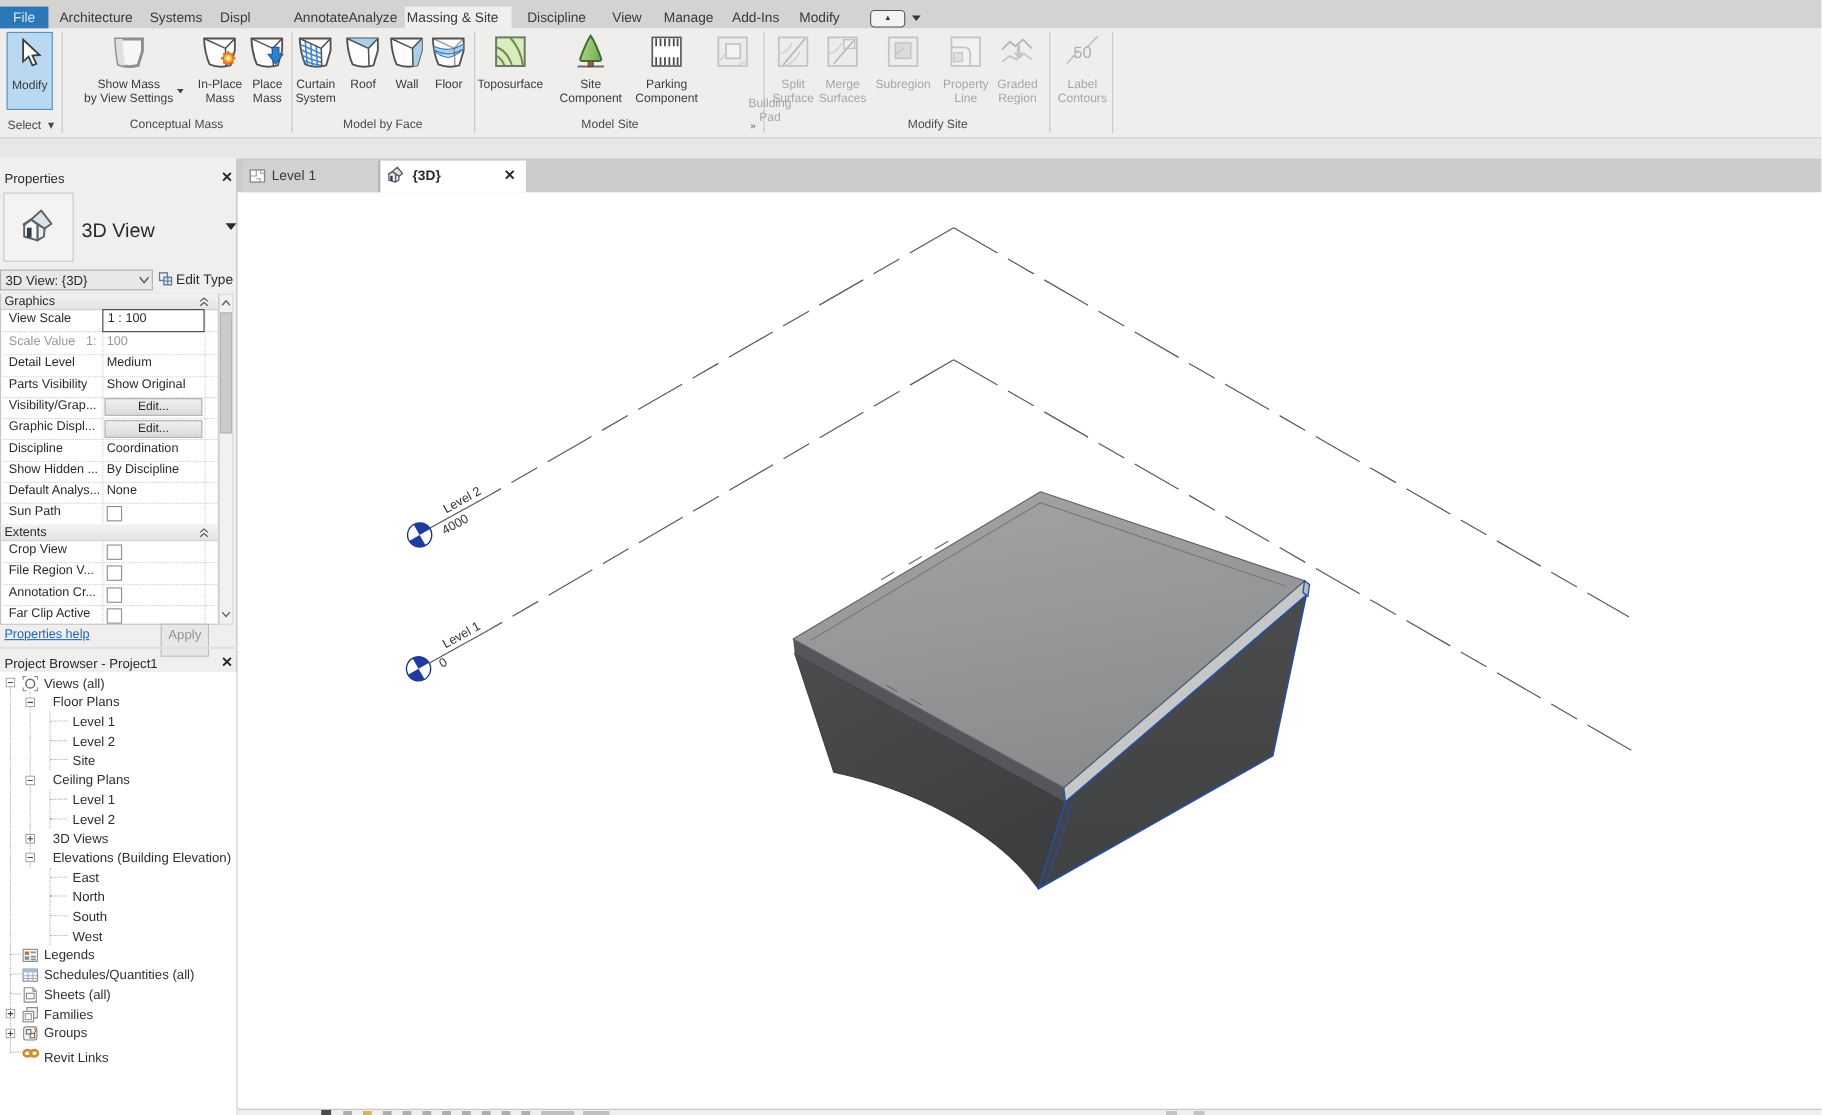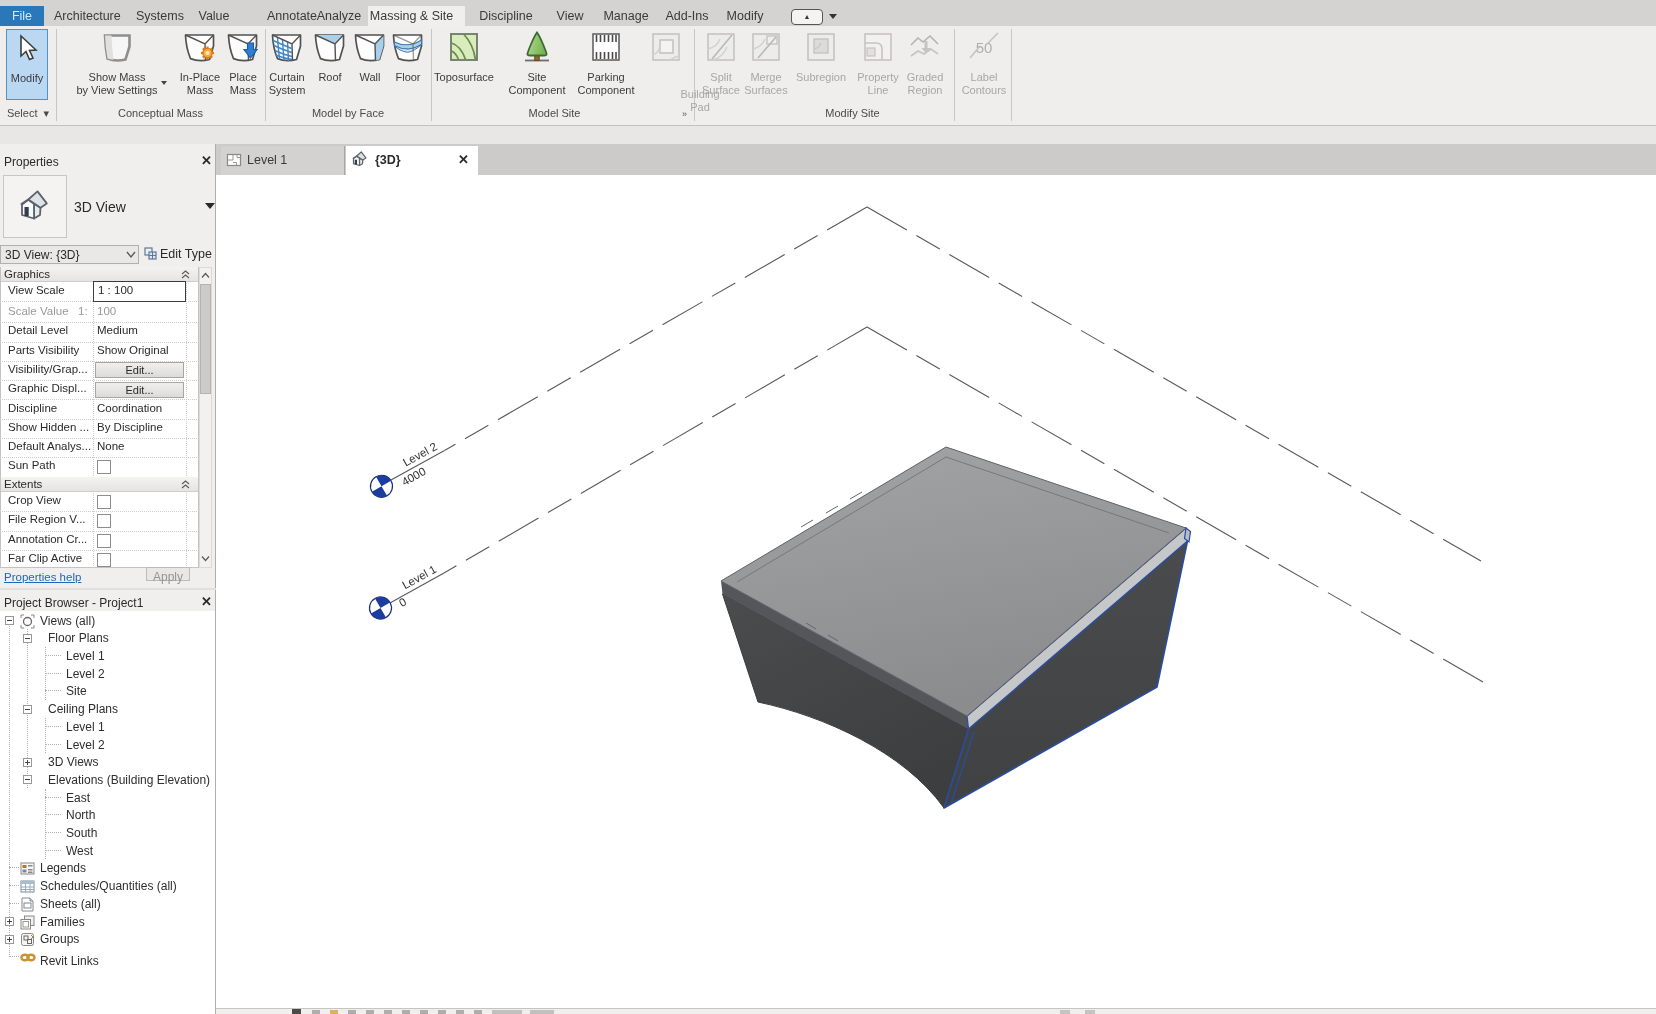--- a/index.html
+++ b/index.html
@@ -21,21 +21,21 @@
 </head>
 <body>
 <div id="root">
 
   <div class="abs" style="left:0;top:0;width:1656px;height:26px;background:#d5d3d1;"></div>
   <div class="abs" style="left:0;top:6px;width:44px;height:20px;background:#2a78b8;color:#cfe9fa;
        font-size:12.5px;text-align:center;line-height:20px;">File</div>
   <div class="abs" style="left:368px;top:6px;width:97px;height:20px;background:#f0efed;"></div>
   <div class="tabtxt" style="left:54px;width:66px;">Architecture</div>
   <div class="tabtxt" style="left:136px;width:48px;">Systems</div>
-  <div class="tabtxt" style="left:196px;width:36px;">Value</div>
+  <div class="tabtxt" style="left:196px;width:36px;">Displ</div>
   <div class="tabtxt" style="left:246px;width:54px;margin-left:19px;">Annotate</div>
   <div class="tabtxt" style="left:314px;width:50px;">Analyze</div>
   <div class="tabtxt" style="left:368px;width:87px;">Massing &amp; Site</div>
   <div class="tabtxt" style="left:475px;width:62px;">Discipline</div>
   <div class="tabtxt" style="left:556px;width:28px;">View</div>
   <div class="tabtxt" style="left:602px;width:48px;">Manage</div>
   <div class="tabtxt" style="left:664px;width:46px;">Add-Ins</div>
   <div class="tabtxt" style="left:724px;width:42px;">Modify</div>
 
   <div class="abs" style="left:791px;top:9px;width:30px;height:14px;border:1px solid #555;border-radius:4px;background:#f4f3f2;
@@ -234,21 +234,21 @@
     <div class="abs" style="left:3px;top:175px;width:64px;height:63px;background:#f4f3f2;border:1px solid #c8c6c4;box-sizing:border-box;"></div>
     <svg class="abs" style="left:19px;top:190px;" width="34" height="31" viewBox="0 0 34 31">
       <g stroke="#5b6269" stroke-width="1.8" stroke-linejoin="round">
         <path d="M15 13.8 L21.5 17.7 L21 25 L15 28.5 Z" fill="#e8ebee"></path>
         <path d="M3 14.5 L9.3 9.8 L15 13.8 L15 28.5 L3 25 Z" fill="#f8f9fa"></path>
         <path d="M9.3 9.5 L18.5 1.4 L27.8 13.4 L21.5 17.7 Z" fill="#dde2e8"></path>
         <path d="M9.3 9.5 L2.4 13.9 L3 14.8" fill="none"></path>
       </g>
       <rect x="5.5" y="17" width="4.2" height="9" fill="#333c49"></rect>
     </svg>
-    <div class="abs" style="left:74px;top:199px;font-size:14px;color:#2a2a2a;">3D View</div>
+    <div class="abs" style="left:74px;top:199px;font-size:18px;color:#2a2a2a;">3D View</div>
     <div class="abs" style="left:205px;top:203px;width:0;height:0;border-left:5px solid transparent;border-right:5px solid transparent;border-top:6px solid #2a2a2a;"></div>
 
     <div class="abs" style="left:0px;top:245px;width:139px;height:19px;background:#e9e8e7;border:1px solid #b2b0ae;box-sizing:border-box;"></div>
     <div class="abs" style="left:5px;top:248px;font-size:12px;color:#2a2a2a;">3D View: {3D}</div>
     <svg class="abs" style="left:126px;top:251px;" width="10" height="8" viewBox="0 0 10 8">
         <path d="M1 1 L5 6 L9 1" fill="none" stroke="#555" stroke-width="1.3"></path>
       </svg>
     <svg class="abs" style="left:144px;top:247px;" width="13" height="13" viewBox="0 0 13 13">
       <rect x="1" y="1" width="7" height="7" fill="none" stroke="#5a7a9a" stroke-width="1.2"></rect>
       <rect x="5" y="5" width="7" height="7" fill="#dce6f0" stroke="#5a7a9a" stroke-width="1.2"></rect>
@@ -335,21 +335,21 @@
     <div class="abs" style="left:199px;top:267px;width:13px;height:301px;background:#f2f1f0;border:1px solid #dcdad8;box-sizing:border-box;"></div>
     <svg class="abs" style="left:201px;top:272px;" width="9" height="7" viewBox="0 0 9 7">
         <path d="M1 5.5 L4.5 1.5 L8 5.5" fill="none" stroke="#5a5a5a" stroke-width="1.2"></path>
       </svg>
     <div class="abs" style="left:200px;top:284px;width:11px;height:110px;background:#cdcbc9;border:1px solid #b5b3b1;box-sizing:border-box;"></div>
     <svg class="abs" style="left:201px;top:555px;" width="9" height="7" viewBox="0 0 9 7">
         <path d="M1 1.5 L4.5 5.5 L8 1.5" fill="none" stroke="#5a5a5a" stroke-width="1.2"></path>
       </svg>
 
     <div class="abs" style="left:4px;top:571px;font-size:11.5px;color:#1a66c0;text-decoration:underline;">Properties help</div>
-    <div class="abs" style="left:146px;top:567px;width:44px;height:14px;background:#e9e7e6;border:1px solid #bdbbb9;box-sizing:border-box;text-align:center;font-size:12px;color:#969492;line-height:19px;">Apply</div>
+    <div class="abs" style="left:146px;top:567px;width:44px;height:30px;background:#e9e7e6;border:1px solid #bdbbb9;box-sizing:border-box;text-align:center;font-size:12px;color:#969492;line-height:19px;">Apply</div>
   </div>
   <div id="browser">
     <div class="abs" style="left:0;top:588px;width:216px;height:2px;background:#e2e0de;"></div>
     <div class="abs" style="left:4px;top:596px;font-size:12px;color:#2a2a2a;">Project Browser - Project1</div>
     <div class="abs" style="left:201px;top:594px;font-size:13px;color:#2a2a2a;font-weight:bold;">✕</div>
     <div class="abs" style="left:0;top:611px;width:215px;height:403px;background:#fff;"></div>
 
     <div class="abs" style="left:9px;top:621px;width:1px;height:336px;border-left:1px dotted #b2b0ae;"></div>
     <div class="abs" style="left:27px;top:629px;width:1px;height:159px;border-left:1px dotted #b2b0ae;"></div>
     <div class="abs" style="left:45px;top:647px;width:1px;height:53px;border-left:1px dotted #b2b0ae;"></div>

